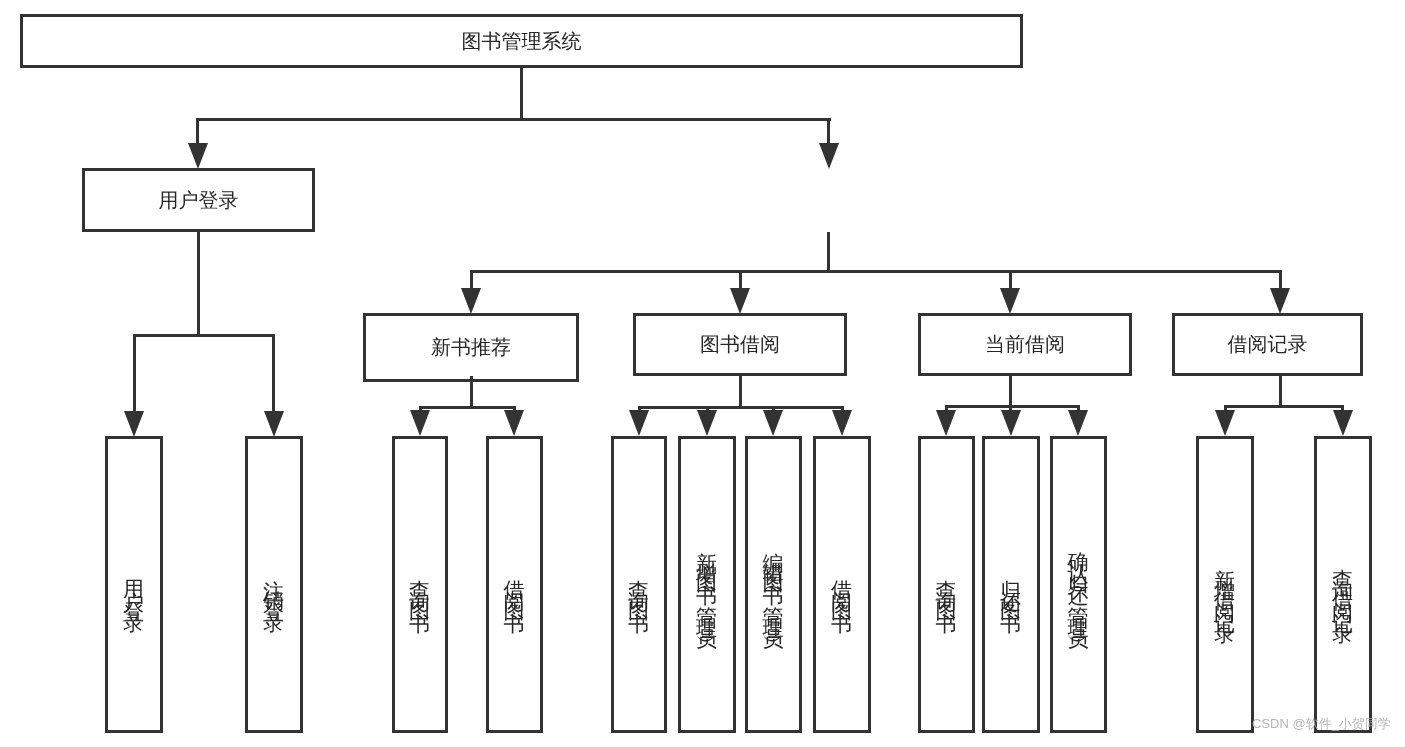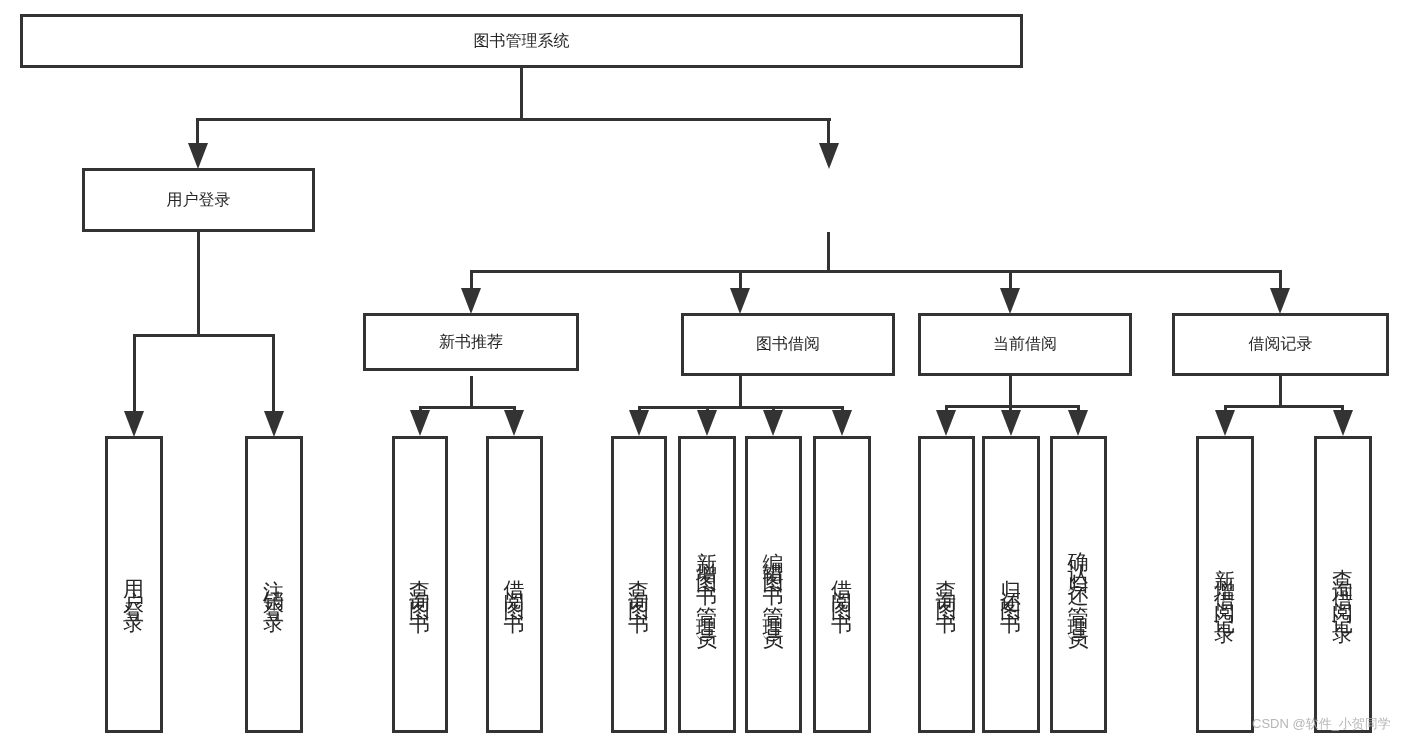--- a/index.html
+++ b/index.html
@@ -5,21 +5,21 @@
   * { margin:0; padding:0; box-sizing:border-box; }
   html,body { background:#ffffff; }
   .canvas {
     position:relative; width:1405px; height:747px; background:#ffffff;
     overflow:hidden;
     font-family:"Liberation Sans","DejaVu Sans",sans-serif;
   }
   .box {
     position:absolute; border:3px solid #333333; background:#ffffff;
     display:flex; align-items:center; justify-content:center;
-    font-size:16px; color:#262626; text-align:center;
+    font-size:20px; color:#262626; text-align:center;
   }
   .vbox {
     writing-mode:vertical-rl; text-orientation:mixed;
     font-size:21px; letter-spacing:11px; line-height:1;
   }
   .hl { position:absolute; height:3px; background:#333333; }
   .vl { position:absolute; width:3px; background:#333333; }
   .ar {
     position:absolute; width:0; height:0;
     border-left:10px solid transparent; border-right:10px solid transparent;
@@ -66,24 +66,24 @@
     <div class="vl" style="left:470px;  top:270px; height:22px;"></div>
     <div class="ar" style="left:461px;  top:288px;"></div>
     <div class="vl" style="left:739px;  top:270px; height:22px;"></div>
     <div class="ar" style="left:730px;  top:288px;"></div>
     <div class="vl" style="left:1009px; top:270px; height:22px;"></div>
     <div class="ar" style="left:1000px; top:288px;"></div>
     <div class="vl" style="left:1279px; top:270px; height:22px;"></div>
     <div class="ar" style="left:1270px; top:288px;"></div>
   </div>
 
-  <div class="box" style="left:363px; top:313px; width:216px; height:58px;">新书推荐</div>
-  <div class="box" style="left:633px; top:313px; width:214px; height:63px;margin-left:48px;">图书借阅</div>
+  <div class="box" style="left:363px; top:313px; width:216px; height:69px;">新书推荐</div>
+  <div class="box" style="left:633px; top:313px; width:214px; height:63px;">图书借阅</div>
   <div class="box" style="left:903px; top:313px; width:214px; height:63px;margin-left:15px;">当前借阅</div>
-  <div class="box" style="left:1172px; top:313px; width:217px; height:63px;">借阅记录</div>
+  <div class="box" style="left:1172px; top:313px; width:191px; height:63px;">借阅记录</div>
 
   <div>
     <div class="vl" style="left:470px; top:376px; height:32px;"></div>
     <div class="hl" style="left:419px; top:406px; width:96px;"></div>
     <div class="vl" style="left:419px; top:406px; height:10px;"></div>
     <div class="ar" style="left:410px; top:410px;"></div>
     <div class="vl" style="left:513px; top:406px; height:10px;"></div>
     <div class="ar" style="left:504px; top:410px;"></div>
   </div>
 

